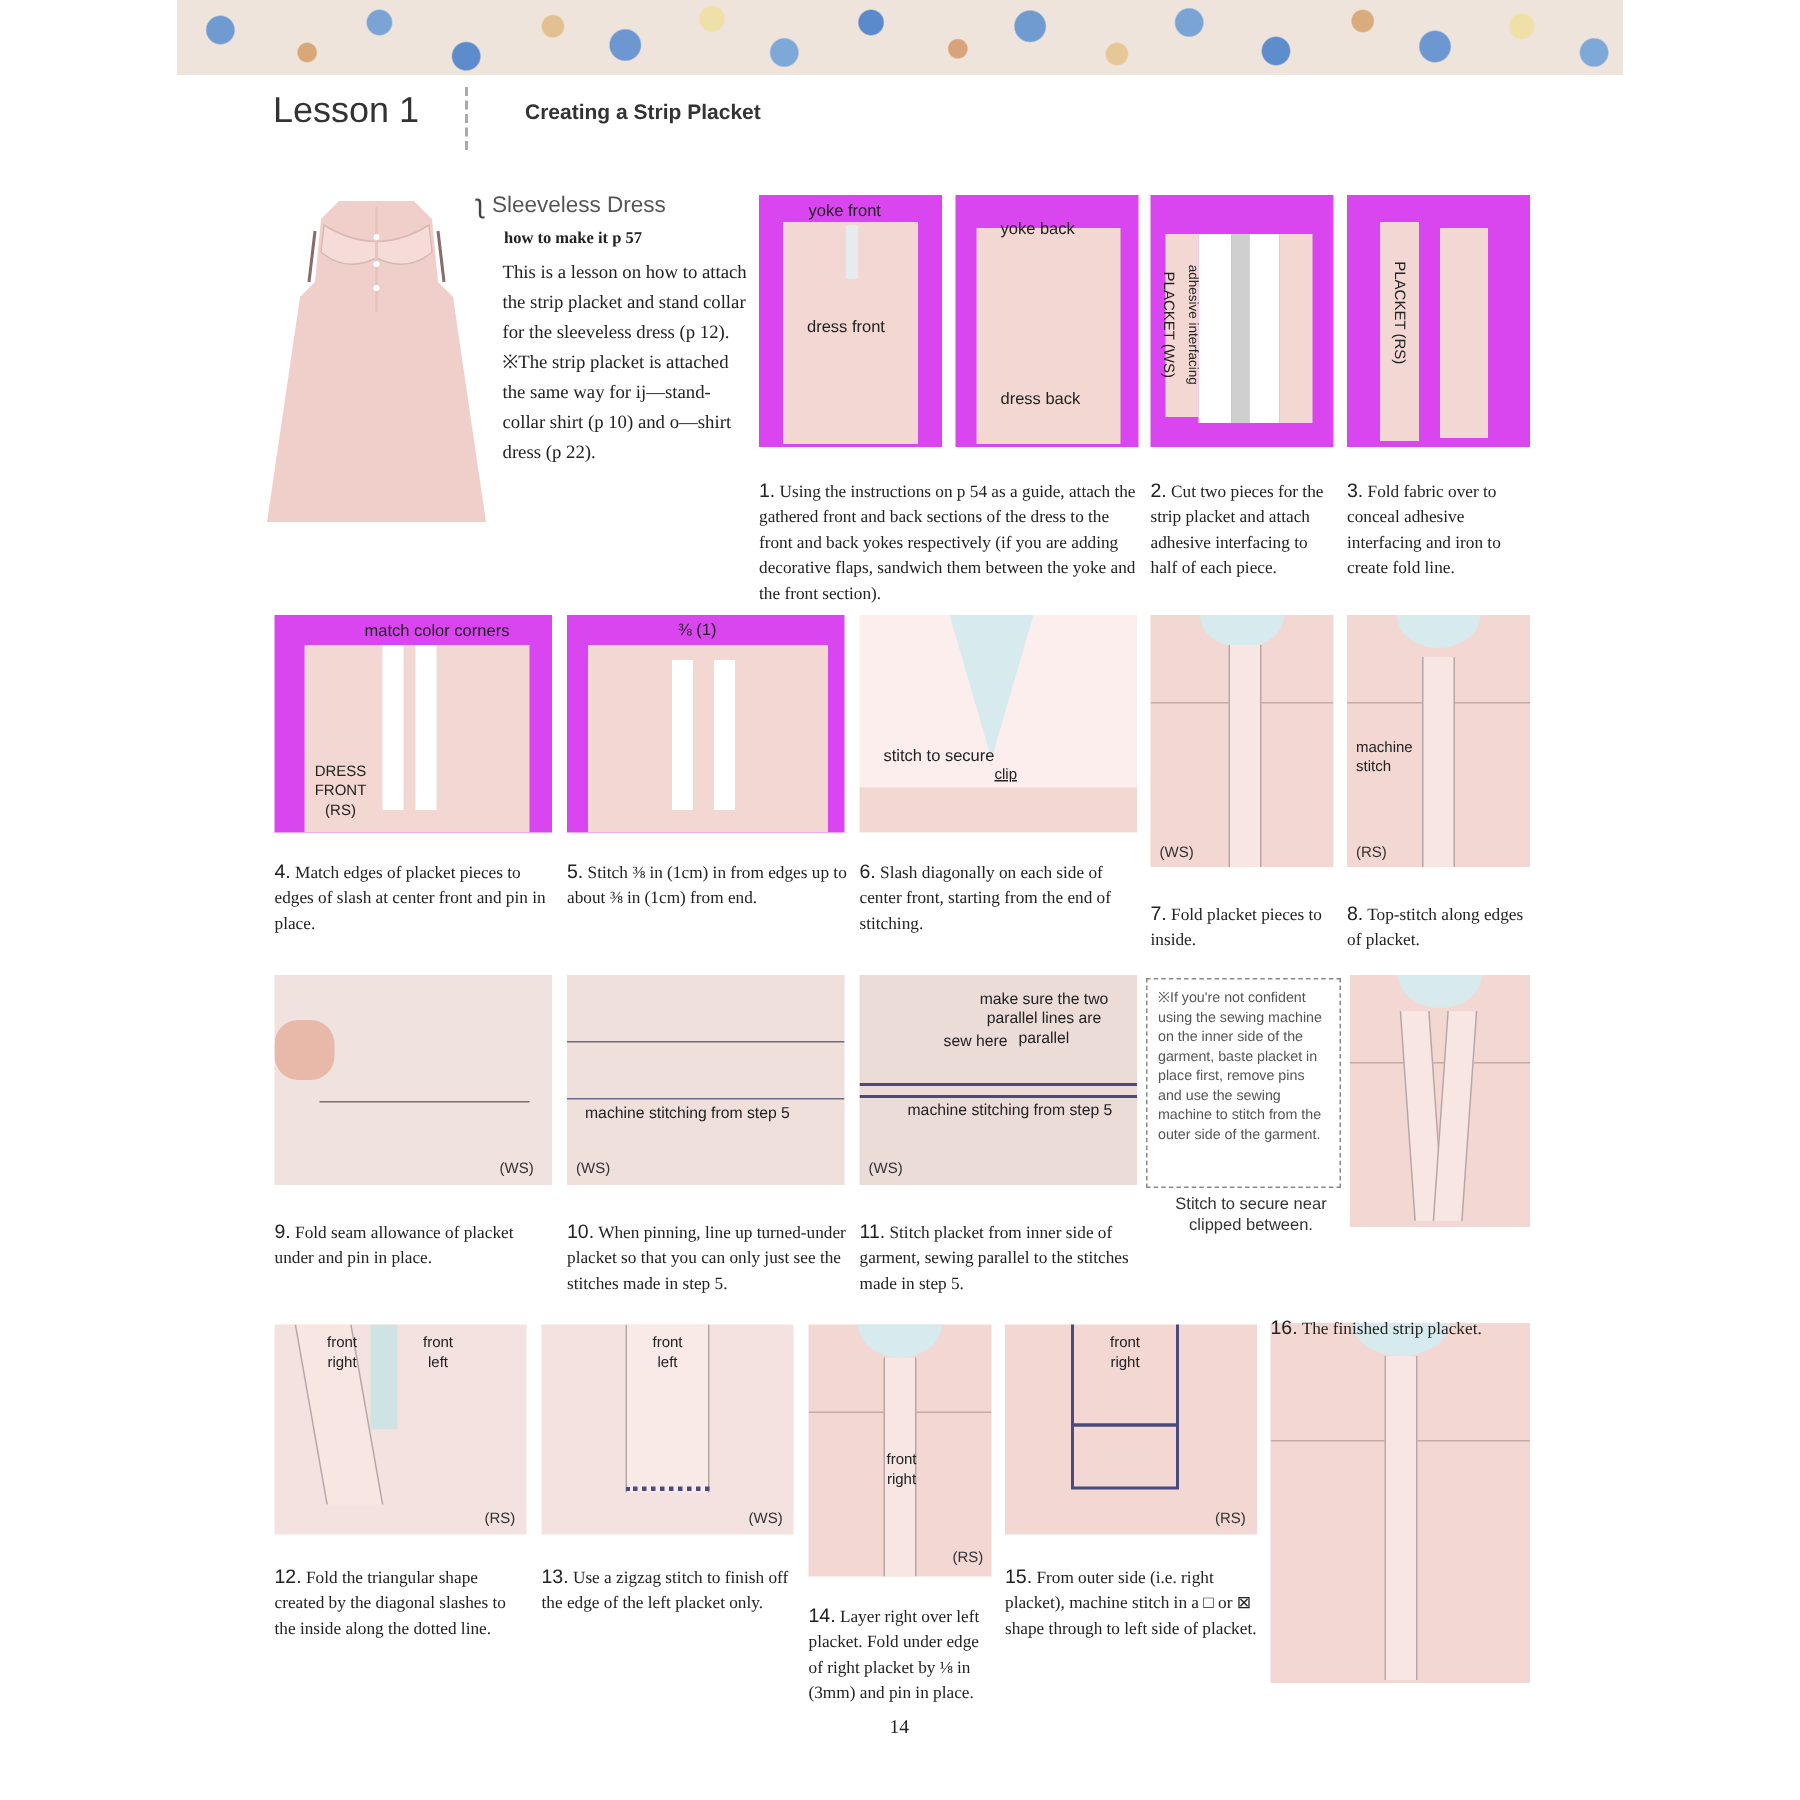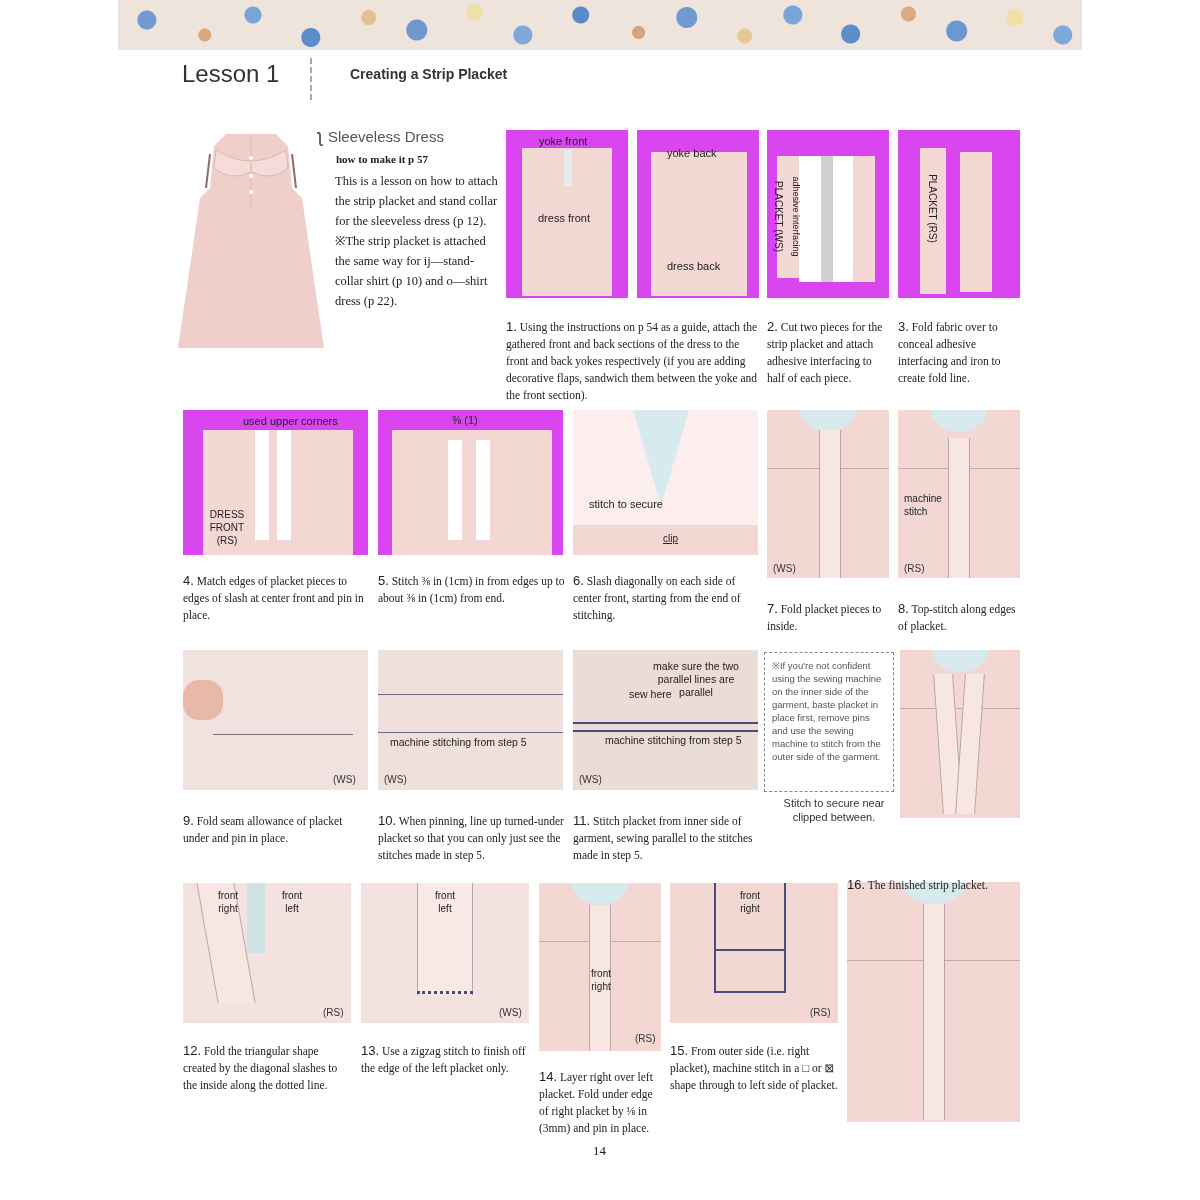--- a/index.html
+++ b/index.html
@@ -131,34 +131,34 @@
 </div>
 <div class="caption" style="left:898px;top:306px;width:125px;">
   <span class="num">3.</span>
   <span>Fold fabric over to conceal adhesive interfacing and iron to create fold line.</span>
 </div>
 
 <div class="photo bg-blue" style="left:183px;top:410px;width:185px;height:145px;">
   <div style="position:absolute;left:20px;top:20px;width:150px;height:125px;background:#f2d7d3;"></div>
   <div style="position:absolute;left:72px;top:20px;width:14px;height:110px;background:#fff;"></div>
   <div style="position:absolute;left:94px;top:20px;width:14px;height:110px;background:#fff;"></div>
-  <span class="lbl" style="left:60px;top:5px;">used upper corners</span>
+  <span class="lbl" style="left:60px;top:5px;">match color corners</span>
   <span class="lbl" style="left:22px;top:98px;width:44px;text-align:center;font-size:10px;">DRESS FRONT (RS)</span>
 </div>
 <div class="photo bg-blue" style="left:378px;top:410px;width:185px;height:145px;">
   <div style="position:absolute;left:14px;top:20px;width:160px;height:125px;background:#f2d7d3;"></div>
   <div style="position:absolute;left:70px;top:30px;width:14px;height:100px;background:#fff;"></div>
   <div style="position:absolute;left:98px;top:30px;width:14px;height:100px;background:#fff;"></div>
   <span class="lbl" style="left:74px;top:4px;">⅜ (1)</span>
 </div>
 <div class="photo" style="left:573px;top:410px;width:185px;height:145px;background:#fbeeed;">
   <div style="position:absolute;left:60px;top:0;width:56px;height:96px;background:#d7ebee;clip-path:polygon(0 0,100% 0,50% 100%);"></div>
   <div style="position:absolute;left:0;top:115px;width:185px;height:30px;background:#f2d7d3;"></div>
   <span class="lbl" style="left:16px;top:88px;">stitch to secure</span>
-  <span class="lbl" style="left:90px;top:122px;font-size:10px;text-decoration:underline;">clip</span>
+  <span class="lbl" style="left:90px;top:100px;font-size:10px;text-decoration:underline;">clip</span>
 </div>
 <div class="photo" style="left:767px;top:410px;width:122px;height:168px;">
   <div class="collar"></div>
   <div class="seam" style="left:0;top:58px;width:122px;"></div>
   <div class="strip" style="left:52px;top:20px;width:22px;height:148px;"></div>
   <span class="ws" style="left:6px;top:153px;">(WS)</span>
 </div>
 <div class="photo" style="left:898px;top:410px;width:122px;height:168px;">
   <div class="collar"></div>
   <div class="seam" style="left:0;top:58px;width:122px;"></div>

